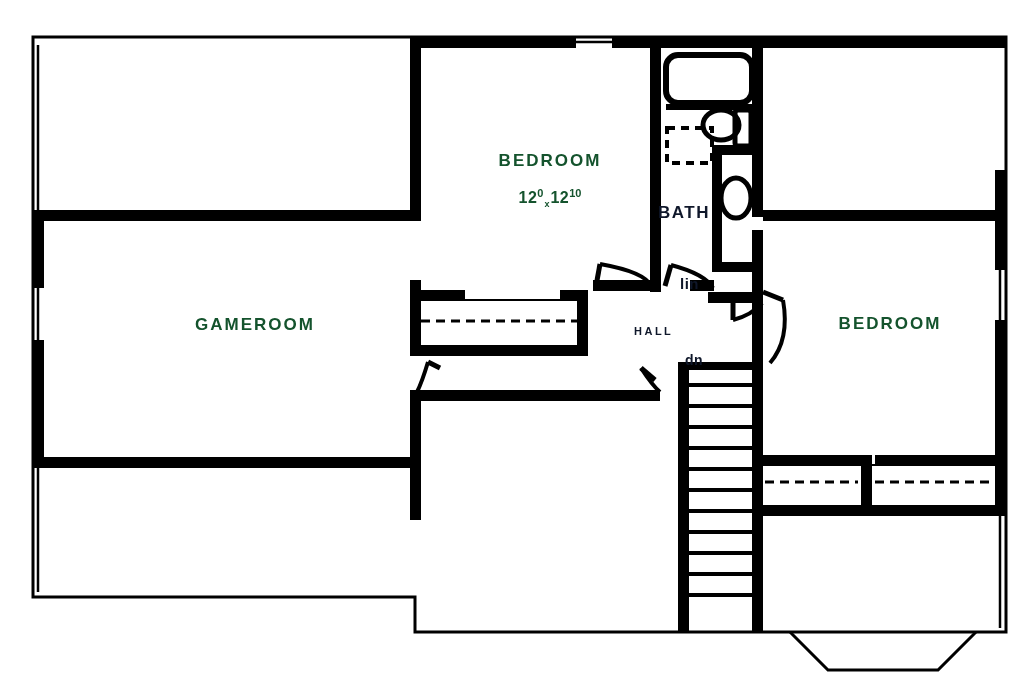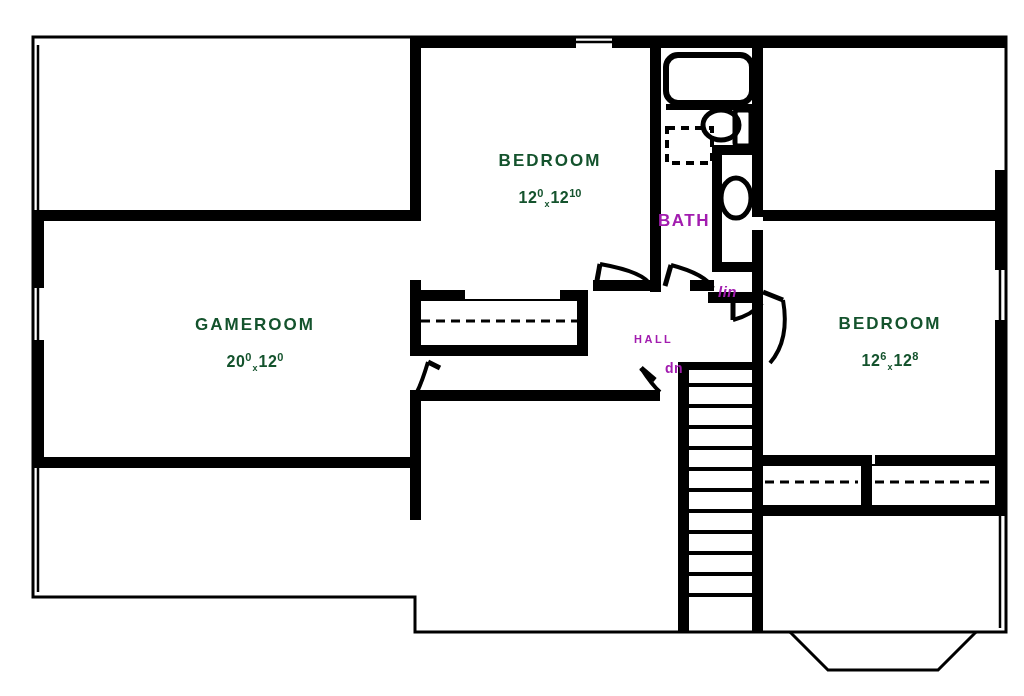--- a/index.html
+++ b/index.html
@@ -58,26 +58,25 @@
     font-size: 9px;
     vertical-align: baseline;
     position: relative;
     top: 3px;
     letter-spacing: 0;
     padding: 0 1px;
     font-weight: bold;
   }
   .small-label {
     position: absolute;
-    color: #a21caf;
+    color: #0f172a;
     font-family: "Liberation Sans", sans-serif;
     font-weight: bold;
     white-space: nowrap;
     user-select: none;
-    margin-top: 8px;
   }
   #label-bath { font-size: 17px; letter-spacing: 1.5px; }
   #label-hall { font-size: 11px; letter-spacing: 2.5px; }
   #label-lin  { font-size: 15px; letter-spacing: 0.5px; }
   #label-dn   { font-size: 14px; letter-spacing: 0.5px; }
 </style>
 </head>
 <body>
 
 <div id="plan-root">
@@ -231,34 +230,32 @@
       <g>
         <line x1="641" y1="368" x2="655" y2="380" stroke-width="5"></line>
         <path d="M 641 368 Q 652 385 660 392" stroke-width="4"></path>
       </g>
     </g>
 
   </svg>
 
   <div class="room-label" id="label-gameroom" style="left: 155px; top: 316px; width: 200px; text-align: center;">
     <span class="room-name">GAMEROOM</span>
-    <span class="room-dims"><span>20</span><sup>0</sup><sub class="xm">x</sub><span>12</span><sup>0</sup></span>
   </div>
 
   <div class="room-label" id="label-bedroom-top" style="left: 450px; top: 152px; width: 200px;">
     <span class="room-name">BEDROOM</span>
     <span class="room-dims"><span>12</span><sup>0</sup><sub class="xm">x</sub><span>12</span><sup>10</sup></span>
   </div>
 
   <div class="room-label" id="label-bedroom-right" style="left: 790px; top: 315px; width: 200px;">
     <span class="room-name">BEDROOM</span>
-    <span class="room-dims"><span>12</span><sup>6</sup><sub class="xm">x</sub><span>12</span><sup>8</sup></span>
   </div>
 
   <div class="small-label" id="label-bath" style="left: 658px; top: 203px;">BATH</div>
 
   <div class="small-label" id="label-hall" style="left: 634px; top: 325px;">HALL</div>
 
-  <div class="small-label" id="label-lin" style="left: 718px; top: 275px; font-style: italic;">lin</div>
-
-  <div class="small-label" id="label-dn" style="left: 665px; top: 352px;">dn</div>
+  <div class="small-label" id="label-lin" style="left: 680px; top: 275px;">lin</div>
+
+  <div class="small-label" id="label-dn" style="left: 685px; top: 352px;">dn</div>
 
 </div>
 
 </body></html>

